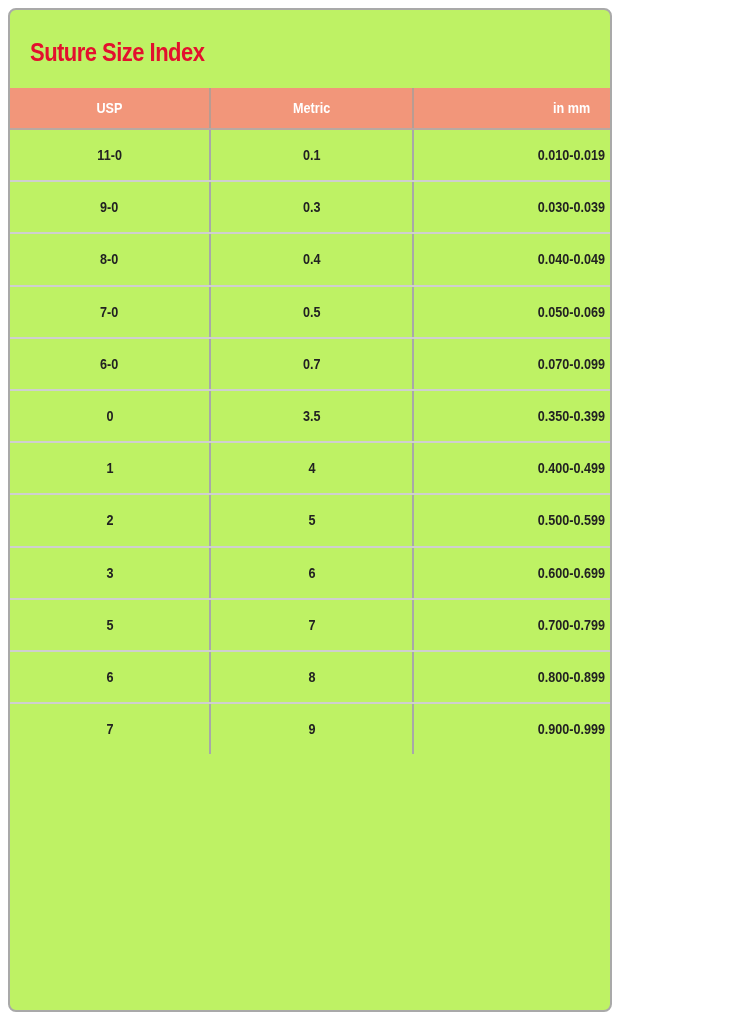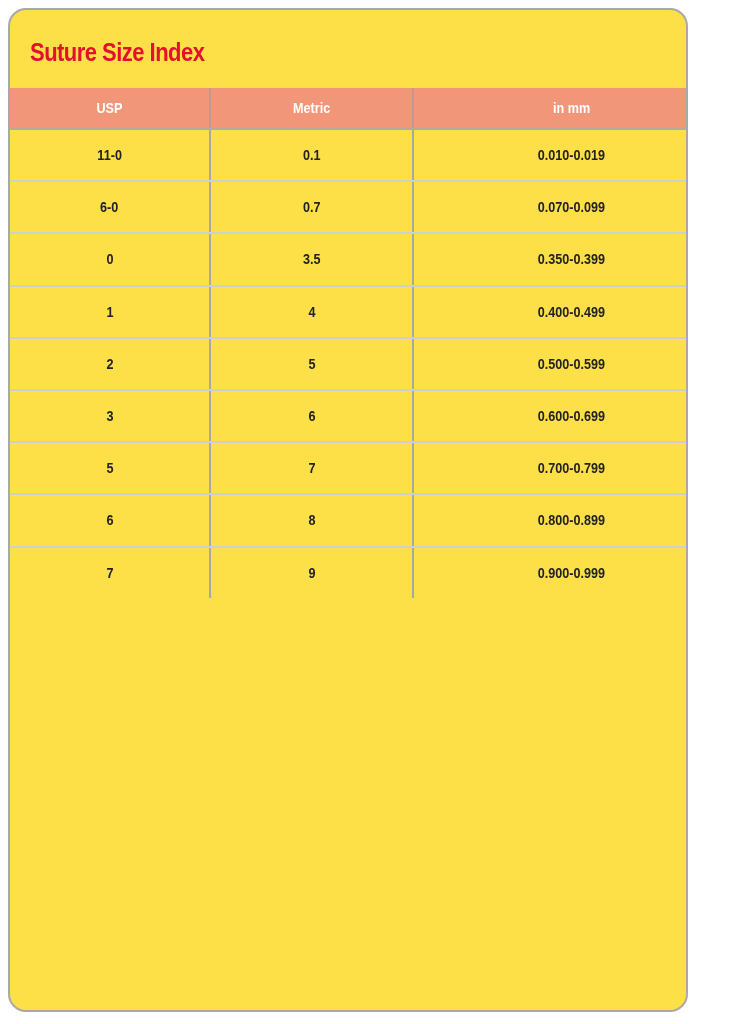--- a/index.html
+++ b/index.html
@@ -1,21 +1,21 @@
 <!DOCTYPE html>
 <html><head>
 <meta charset="utf-8">
 <style>
   html, body { margin: 0; padding: 0; background: #ffffff; }
   body { width: 743px; height: 1024px; position: relative; overflow: hidden;
          font-family: "Liberation Sans", "DejaVu Sans", sans-serif; }
   .card {
-    position: absolute; left: 8px; top: 8px; width: 680px; height: 1004px;
-    border: 2px solid #a9a9a9; border-radius: 18px; box-sizing: border-box;
-    overflow: hidden; background: #fde047;
+    position: absolute; left: 8px; top: 8px; width: 604px; height: 1004px;
+    border: 2px solid #a9a9a9; border-radius: 8px; box-sizing: border-box;
+    overflow: hidden; background: #bef264;
   }
   .title {
     position: absolute; left: 20px; top: 28px; margin: 0;
     color: #e3102e; font-size: 25px; font-weight: bold; letter-spacing: -0.6px;
     transform: scaleX(0.88); transform-origin: left center;
   }
   table.grid {
     position: absolute; left: 0; top: 78px; width: 719px;
     border-collapse: collapse; table-layout: fixed;
   }
@@ -52,20 +52,35 @@
         <th><span class="txt">in mm</span></th>
       </tr>
     </thead>
     <tbody id="rows">
         <tr>
           <td><span class="txt">11-0</span></td>
           <td><span class="txt">0.1</span></td>
           <td><span class="txt">0.010-0.019</span></td>
         </tr>
         <tr>
+          <td><span class="txt">9-0</span></td>
+          <td><span class="txt">0.3</span></td>
+          <td><span class="txt">0.030-0.039</span></td>
+        </tr>
+        <tr>
+          <td><span class="txt">8-0</span></td>
+          <td><span class="txt">0.4</span></td>
+          <td><span class="txt">0.040-0.049</span></td>
+        </tr>
+        <tr>
+          <td><span class="txt">7-0</span></td>
+          <td><span class="txt">0.5</span></td>
+          <td><span class="txt">0.050-0.069</span></td>
+        </tr>
+        <tr>
           <td><span class="txt">6-0</span></td>
           <td><span class="txt">0.7</span></td>
           <td><span class="txt">0.070-0.099</span></td>
         </tr>
         <tr>
           <td><span class="txt">0</span></td>
           <td><span class="txt">3.5</span></td>
           <td><span class="txt">0.350-0.399</span></td>
         </tr>
         <tr>

